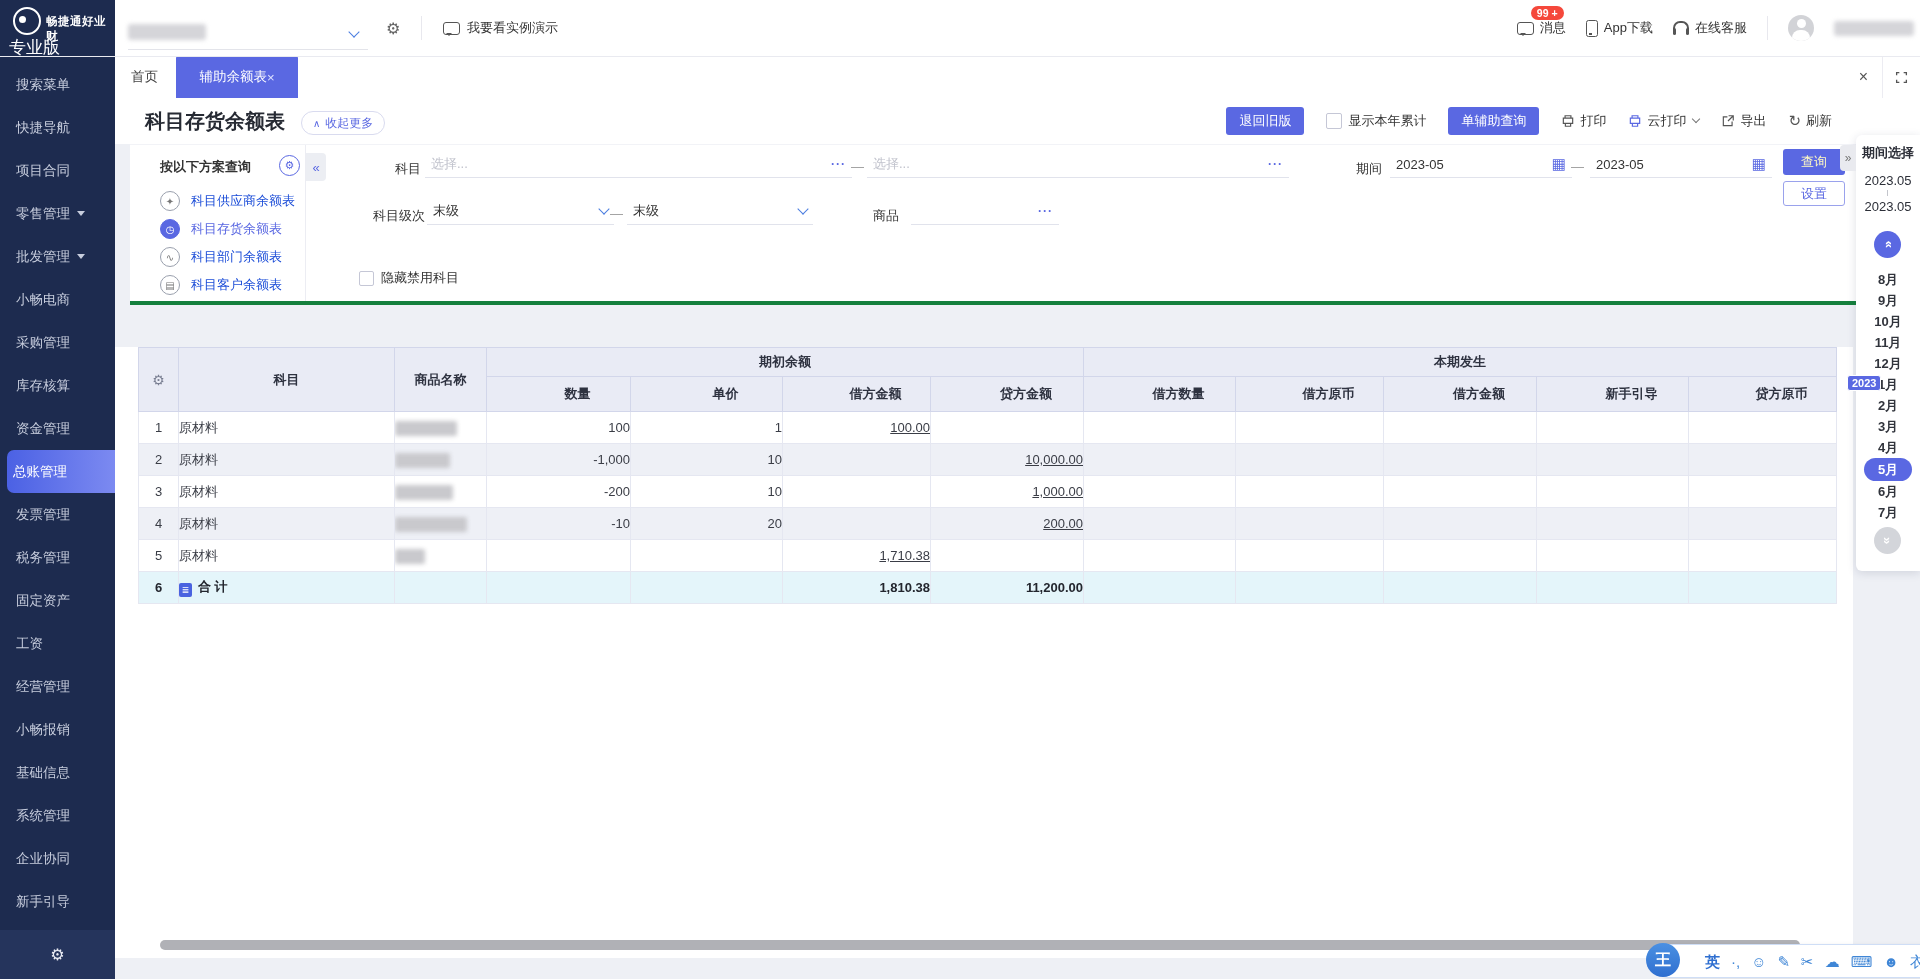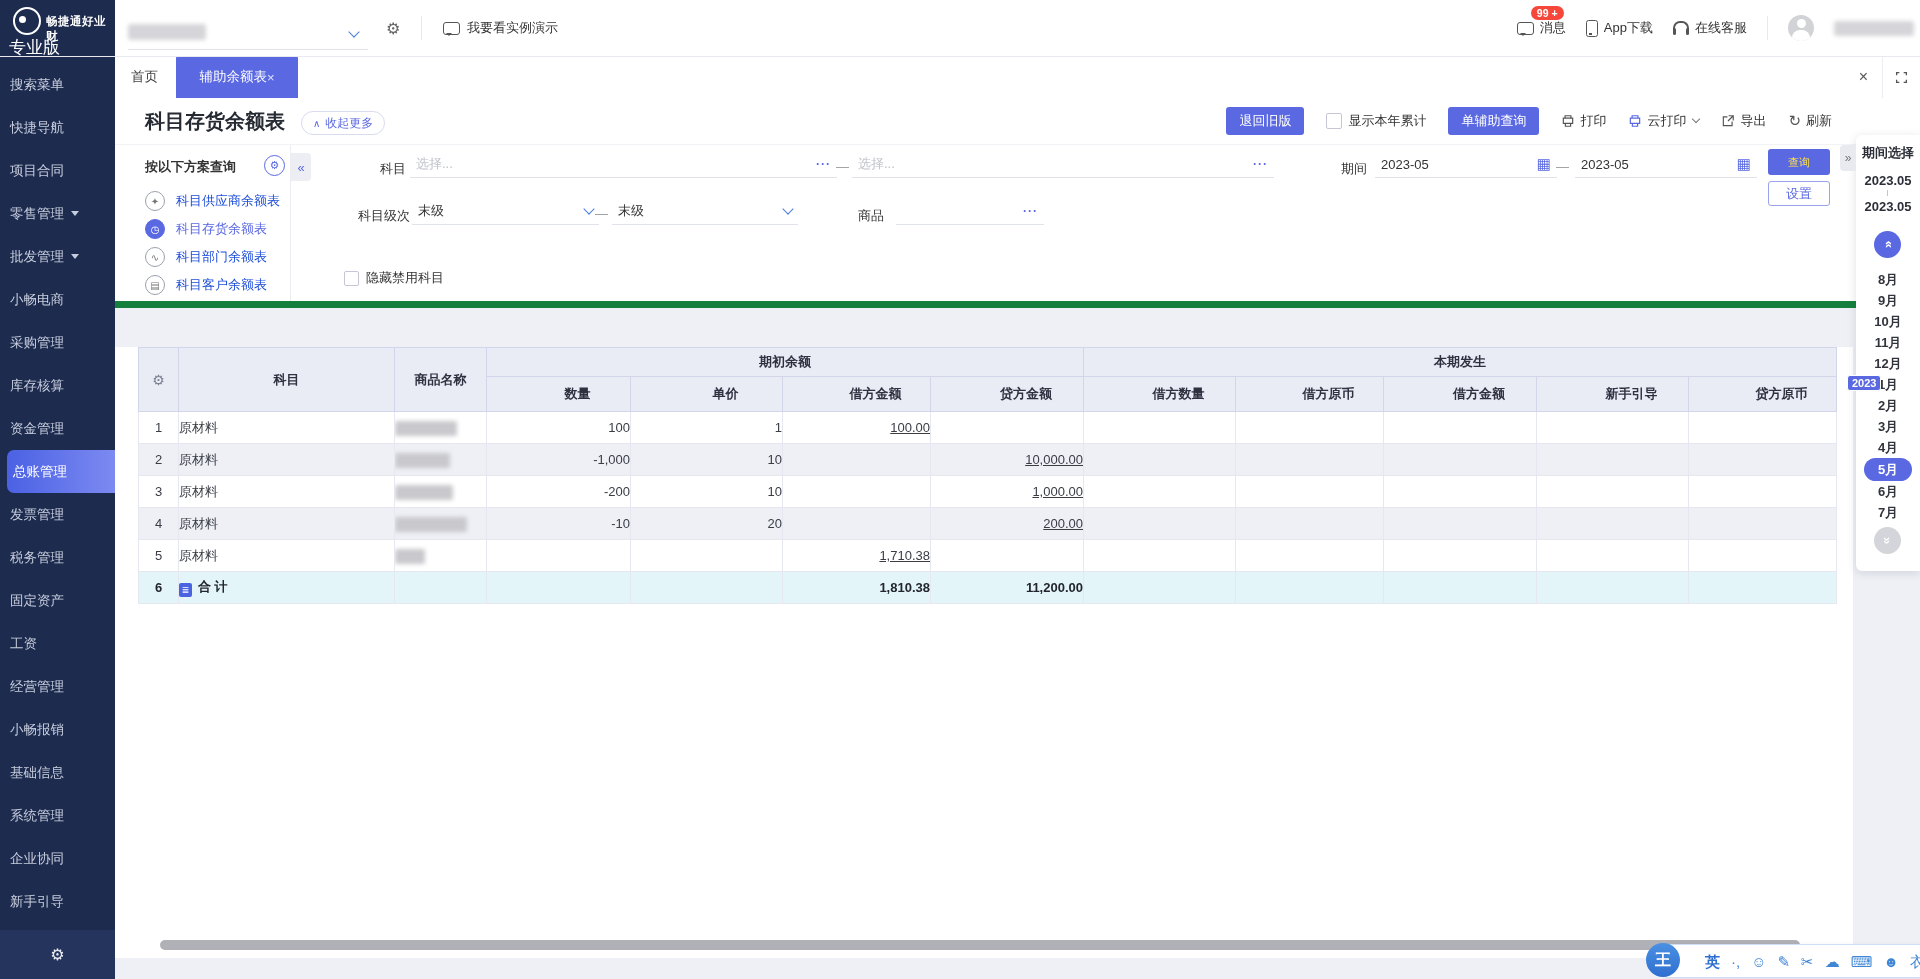--- a/index.html
+++ b/index.html
@@ -31,21 +31,21 @@
   .headset{display:inline-block;width:12px;height:8px;border:2px solid #555;border-bottom:none;border-radius:7px 7px 0 0;position:relative;top:-2px;}
   .headset::before,.headset::after{content:'';position:absolute;bottom:-4px;width:3px;height:7px;background:#555;border-radius:2px;}
   .headset::before{left:-2px;} .headset::after{right:-2px;}
   .avatar{width:26px;height:26px;border-radius:50%;background:#d2d3d7;position:relative;overflow:hidden;}
   .avatar::before{content:'';position:absolute;left:8.5px;top:4px;width:9px;height:9px;background:#fff;border-radius:50%;}
   .avatar::after{content:'';position:absolute;left:4px;top:15px;width:18px;height:12px;background:#fff;border-radius:8px 8px 0 0;}
   .name-blur{width:80px;height:15px;}
   
   .sidebar{position:absolute;left:0;top:56px;width:115px;bottom:0;background:#1d2b4f;z-index:4;}
   .side-list{padding-top:7px;}
-  .side-item{height:43px;display:flex;align-items:center;gap:7px;padding-left:10px;color:#c7cddd;font-size:13.5px;cursor:pointer;}
+  .side-item{height:43px;display:flex;align-items:center;gap:7px;padding-left:16px;color:#c7cddd;font-size:13.5px;cursor:pointer;}
   .side-item.active{margin-left:7px;padding-left:6px;border-radius:7px 0 0 7px;color:#fff;
     background:linear-gradient(90deg,#4b61e4,#7c8af1);}
   .tri{width:0;height:0;border-left:4px solid transparent;border-right:4px solid transparent;border-top:5px solid #c7cddd;}
   .side-bottom{position:absolute;left:0;bottom:0;width:115px;height:49px;background:#25345c;display:flex;align-items:center;justify-content:center;color:#e9ebf3;font-size:16px;cursor:pointer;}
   
   .main{position:absolute;left:115px;top:56px;right:0;bottom:0;background:#eef0f5;}
   .tabbar{position:absolute;left:0;top:0;right:0;height:42px;background:#fff;}
   .tab-home{position:absolute;left:16px;top:0;height:42px;line-height:42px;color:#444;font-size:13.5px;cursor:pointer;}
   .tab-active{position:absolute;left:61px;top:0;height:42px;width:122px;background:#5a68e2;color:#fff;
     display:flex;align-items:center;justify-content:center;font-size:13.5px;border-radius:2px 2px 0 0;cursor:pointer;}
@@ -58,42 +58,42 @@
   .collapse-pill{position:absolute;left:186px;top:13px;height:22px;padding:0 11px;border:1px solid #d9dbef;border-radius:12px;
     color:#5a68e2;font-size:12px;display:flex;align-items:center;gap:5px;background:#fff;cursor:pointer;}
   .toolbar-right{position:absolute;right:88px;top:0;height:46px;display:flex;align-items:center;gap:22px;}
   .btn-primary{background:#5a68e2;color:#fff;border:none;border-radius:3px;height:28px;padding:0 13px;font-size:13px;cursor:pointer;font-family:inherit;}
   .cbx{display:inline-block;width:14px;height:14px;border:1px solid #c5c7d6;border-radius:2px;background:#fff;vertical-align:-2px;cursor:pointer;}
   .chk-item{display:flex;align-items:center;gap:6px;color:#333;cursor:pointer;}
   .tool-link{display:flex;align-items:center;gap:5px;color:#333;cursor:pointer;}
   .tool-link svg{display:block;}
   .chv-sm{display:inline-block;width:5px;height:5px;border-right:1.4px solid #777;border-bottom:1.4px solid #777;transform:rotate(45deg);margin-left:2px;position:relative;top:-2px;}
   
-  .filter-panel{position:absolute;left:0;top:88px;right:0;height:156px;background:#fff;border-top:1px solid #f2f3f7;border-bottom:7px solid #15803d;}
+  .filter-panel{position:absolute;left:15px;top:88px;right:0;height:156px;background:#fff;border-top:1px solid #f2f3f7;border-bottom:4px solid #15803d;}
   .scheme-card{position:absolute;left:0;top:0;width:175px;height:156px;border-right:1px solid #ecedf3;}
   .scheme-title{position:absolute;left:30px;top:13px;font-weight:bold;color:#333;}
   .scheme-gear{position:absolute;left:149px;top:10px;width:19px;height:19px;border:1.5px solid #5a68e2;border-radius:50%;
     color:#5a68e2;font-size:11px;display:flex;align-items:center;justify-content:center;cursor:pointer;}
   .scheme-collapse{position:absolute;left:176px;top:8px;width:20px;height:28px;background:#eceef3;border-radius:0 4px 4px 0;
     color:#5a68e2;display:flex;align-items:center;justify-content:center;font-size:13px;cursor:pointer;}
   .scheme-list{position:absolute;left:0;top:42px;width:175px;}
   .scheme-item{height:28px;display:flex;align-items:center;gap:11px;padding-left:30px;cursor:pointer;}
   .s-ico{width:18px;height:18px;border:1.2px solid #9aa0ad;border-radius:50%;color:#777;font-size:10px;
     display:flex;align-items:center;justify-content:center;flex:none;}
   .scheme-item.on .s-ico{background:#5a68e2;border-color:#5a68e2;color:#fff;}
   .s-lab{color:#1d4ed8;}
   .scheme-item.on .s-lab{color:#5a68e2;}
   .f-lab{position:absolute;color:#333;}
   .f-field{position:absolute;height:26px;border-bottom:1px solid #e1e3ec;display:flex;align-items:center;justify-content:space-between;padding:0 6px;cursor:text;}
   .ph{color:#c0c2cc;}
   .dots{color:#5a68e2;font-weight:bold;letter-spacing:1px;font-size:12px;cursor:pointer;}
   .dash{position:absolute;color:#999;}
   .cal{color:#5a68e2;font-size:15px;cursor:pointer;}
   .fchv{cursor:pointer;position:relative;top:-2px;}
-  .query-btn{position:absolute;left:1653px;top:4px;width:62px;height:26px;background:#5a68e2;color:#fde047;border:none;border-radius:3px;font-size:11px;cursor:pointer;font-family:inherit;}
+  .query-btn{position:absolute;left:1653px;top:4px;width:62px;height:26px;background:#5a68e2;color:#fef9c3;border:none;border-radius:3px;font-size:13px;cursor:pointer;font-family:inherit;}
   .set-btn{position:absolute;left:1653px;top:36px;width:62px;height:25px;background:#fff;color:#5a68e2;border:1px solid #9aa2ec;border-radius:3px;font-size:13px;cursor:pointer;font-family:inherit;}
   .hide-chk{position:absolute;left:229px;top:124px;display:flex;align-items:center;gap:7px;cursor:pointer;}
   
   .content-panel{position:absolute;left:0;top:291px;width:1738px;height:611px;background:#fff;}
   table.grid{border-collapse:collapse;table-layout:fixed;position:absolute;left:23px;top:0;}
   .grid th{background:#e9ebf5;border:1px solid #d2d6ea;font-weight:bold;font-size:13px;color:#2e3240;padding:0;}
   .grid thead tr:first-child th{height:28px;}
   .grid thead tr:last-child th{height:34px;padding-left:38px;}
   .grid td{border:1px solid #e5e7f1;height:31px;font-size:13px;color:#3a3d46;background:#fff;padding:0;overflow:hidden;white-space:nowrap;}
   .grid tr.alt td{background:#eef0f6;}
@@ -107,21 +107,21 @@
   .pblur{display:inline-block;height:15px;background:#c9c9cd;border-radius:2px;filter:blur(2px);vertical-align:middle;}
   .doc{display:inline-block;width:13px;height:14px;background:#4a63e0;border-radius:2px;color:#fff;font-size:9px;line-height:14px;text-align:center;margin-right:6px;vertical-align:-2px;font-weight:normal;}
   .hthumb{position:absolute;left:45px;bottom:8px;width:1640px;height:10px;background:#b0b1b6;border-radius:5px;cursor:grab;}
   .thgear{color:#7a7f92;font-size:14px;font-weight:normal;cursor:pointer;}
   
   .period-panel{position:absolute;left:1741px;top:79px;width:64px;height:436px;background:#fff;border-radius:6px 0 0 6px;
     box-shadow:0 2px 10px rgba(40,50,90,.15);}
   .pp-expand{position:absolute;left:-16px;top:10px;width:16px;height:26px;background:#e9eaef;border-radius:4px 0 0 4px;
     color:#777;display:flex;align-items:center;justify-content:center;font-size:12px;cursor:pointer;}
   .pp-title{position:absolute;left:0;top:9px;width:100%;text-align:center;font-weight:bold;color:#2c2f38;}
-  .pp-date{position:absolute;left:0;width:100%;text-align:center;font-weight:bold;color:#2c2f38;cursor:pointer;}
+  .pp-date{position:absolute;left:0;width:100%;text-align:center;font-weight:normal;color:#2c2f38;cursor:pointer;}
   .pp-sep{position:absolute;left:31px;top:55px;width:1px;height:6px;background:#c3c5cc;}
   .pp-circle{position:absolute;left:18px;width:27px;height:27px;border-radius:50%;display:flex;align-items:center;justify-content:center;color:#fff;font-size:13px;font-weight:bold;cursor:pointer;}
   .pp-up{top:96px;background:#5a68e2;}
   .pp-down{top:392px;background:#d3d5da;}
   .rot-up{transform:rotate(-90deg);} .rot-down{transform:rotate(90deg);}
   .pp-months{position:absolute;left:0;top:134px;width:100%;}
   .pp-month{height:21px;line-height:21px;text-align:center;font-weight:bold;color:#31343c;font-size:13px;cursor:pointer;}
   .pp-month.on{background:#5a68e2;color:#fff;border-radius:12px;margin:0 8px;height:23px;line-height:23px;}
   .pp-badge{position:absolute;left:-9px;top:240px;background:#5a68e2;color:#fff;font-size:11px;font-weight:bold;
     padding:1px 4px;border-radius:3px;border:1px solid #fff;z-index:2;}

